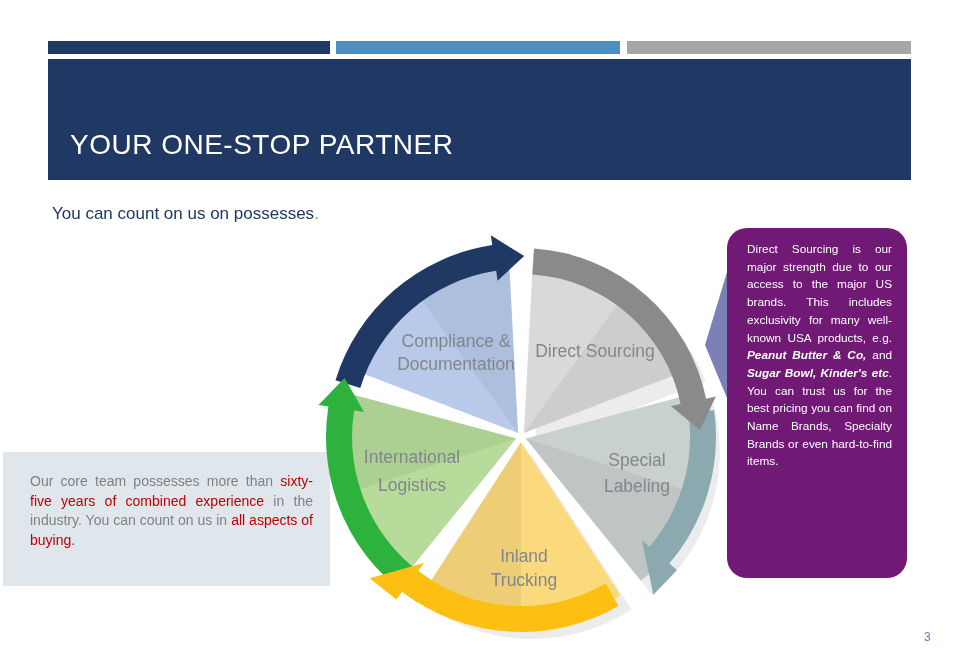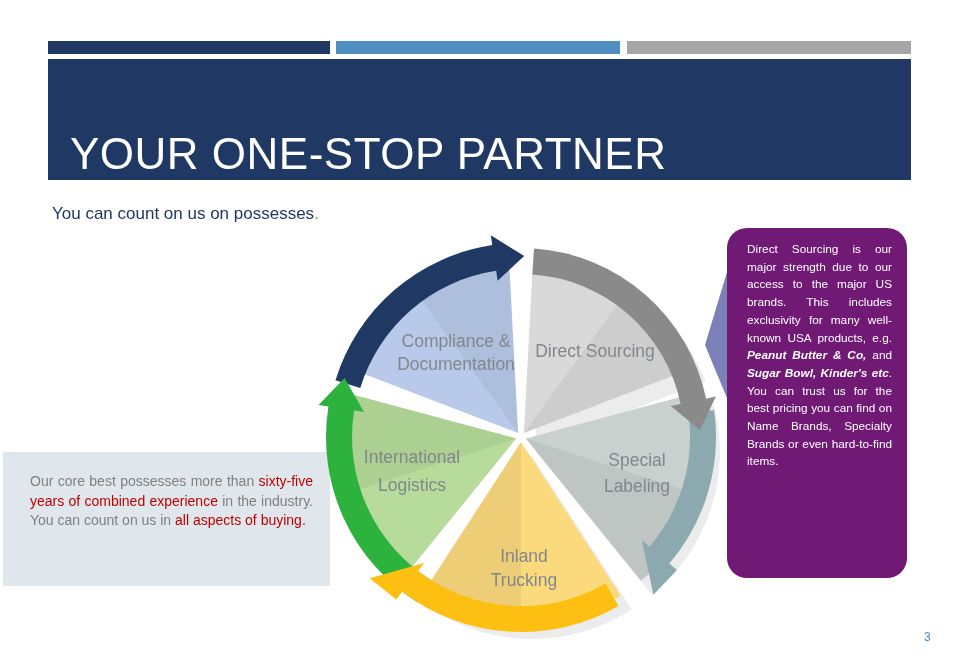--- a/index.html
+++ b/index.html
@@ -6,21 +6,21 @@
   body{
     width:960px;height:665px;background:#fff;position:relative;overflow:hidden;
     font-family:"Liberation Sans",sans-serif;
   }
   .bar{position:absolute;top:41px;height:13px;}
   .bar1{left:48px;width:282px;}
   .bar2{left:336px;width:284px;}
   .bar3{left:627px;width:284px;}
   .banner{position:absolute;left:48px;top:59px;width:863px;height:121px;}
   .banner-title{
-    position:absolute;left:22px;top:70px;color:#fff;font-size:44px;
+    position:absolute;left:22px;top:70px;color:#fff;font-size:28px;
     letter-spacing:.5px;white-space:nowrap;text-align:right;
   }
   .subtitle{position:absolute;left:52px;top:204px;font-size:17px;white-space:nowrap;}
   .seg-navy{color:#1f3864;}
   .seg-green{color:#70ad47;}
   .seg-red{color:#c00000;}
   .seg-normal{}
   .seg-bolditalic{font-weight:bold;font-style:italic;}
   .left-callout{position:absolute;left:3px;top:452px;width:327px;height:134px;}
   .left-callout-text{
@@ -44,21 +44,21 @@
 <div class="bar bar2" style="background: rgb(78, 143, 191);"></div>
 <div class="bar bar3" style="background: rgb(166, 166, 166);"></div>
 
 <div class="banner" style="background: rgb(31, 56, 100);">
   <div class="banner-title">YOUR ONE-STOP PARTNER</div>
 </div>
 
 <div class="subtitle"><span class="seg-navy">You can count on us on possesses</span><span class="seg-green">.</span></div>
 
 <div class="left-callout" style="background: rgb(223, 231, 236);">
-  <div class="left-callout-text"><span class="seg-normal">Our core best possesses more than </span><span class="seg-red">sixty-five years of combined experience</span><span class="seg-normal"> in the industry. You can count on us in </span><span class="seg-red">all aspects of buying.</span></div>
+  <div class="left-callout-text"><span class="seg-normal">Our core team possesses more than </span><span class="seg-red">sixty-five years of combined experience</span><span class="seg-normal"> in the industry. You can count on us in </span><span class="seg-red">all aspects of buying.</span></div>
 </div>
 
 <div class="right-callout" style="background: #701a75;">
   <svg class="callout-tail" width="22" height="126" viewBox="0 0 22 126">
     <polygon id="tail-poly" points="22,0 0,73 22,126" fill="#7b80b6"></polygon>
   </svg>
   <div class="right-callout-text">
     <p><span class="seg-normal">Direct Sourcing is our major strength due to our access to the major US brands. This includes exclusivity for many well-known USA products, e.g. </span><span class="seg-bolditalic">Peanut Butter &amp; Co,</span><span class="seg-normal"> and </span><span class="seg-bolditalic">Sugar Bowl, Kinder's etc</span><span class="seg-normal">. You can trust us for the best pricing you can find on Name Brands, Specialty Brands or even hard-to-find items.</span></p>
   </div>
 </div>

